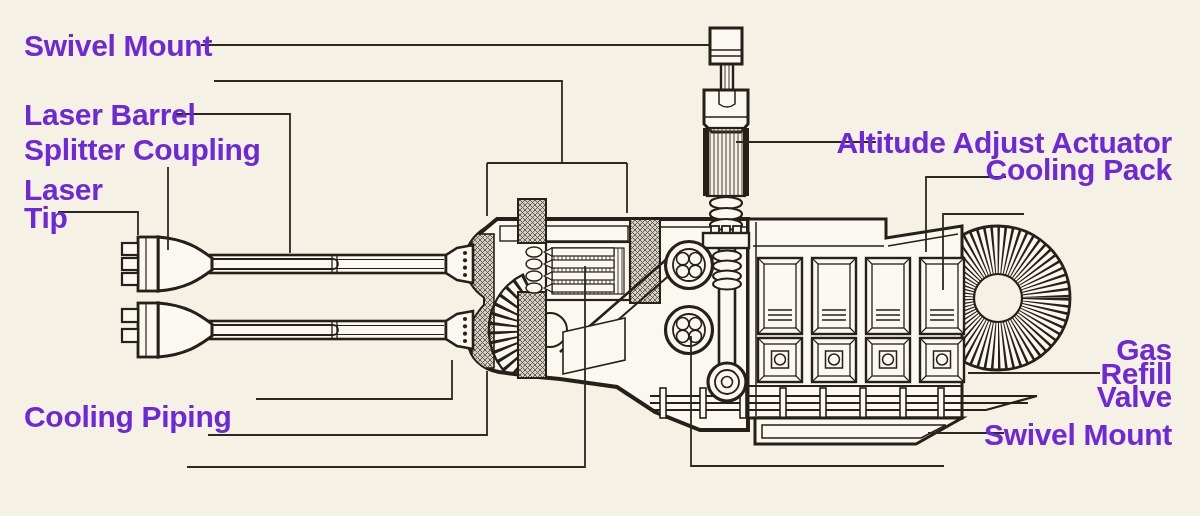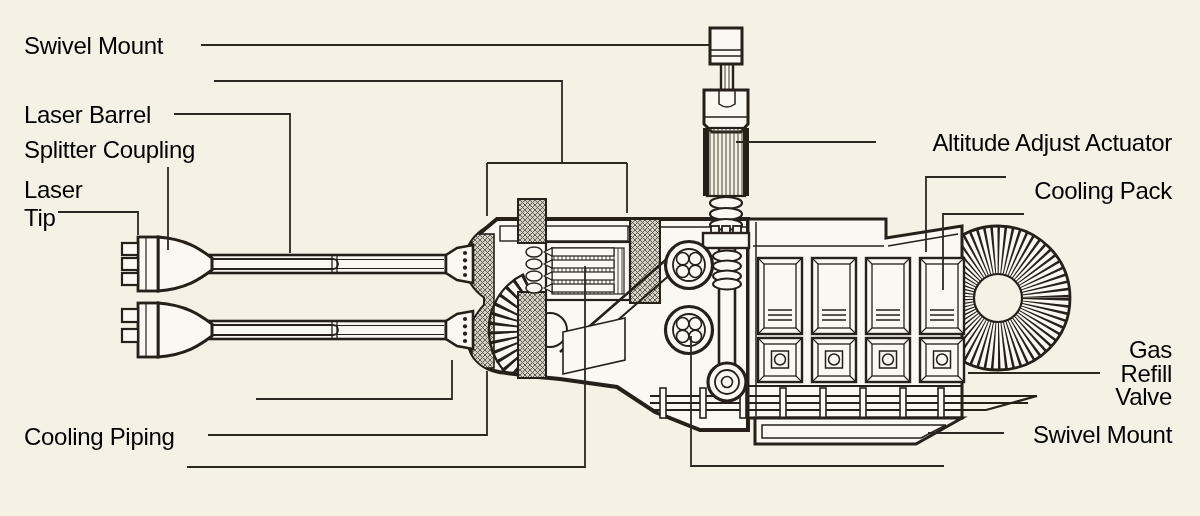--- a/index.html
+++ b/index.html
@@ -4,22 +4,22 @@
 <style>
   html,body{margin:0;padding:0;background:#e8e4d8;}
   .stage{
     position:relative;width:1200px;height:516px;overflow:hidden;
     background:#f5f1e5;
     font-family:"Liberation Sans", sans-serif;
   }
   svg{position:absolute;left:0;top:0;}
   .lbl{
     position:absolute;
-    font-weight:normal;font-size:24px;line-height:26px;
-    letter-spacing:-0.3px;color:#000000;white-space:pre-line;
+    font-weight:bold;font-size:30px;line-height:26px;
+    letter-spacing:-0.3px;color:#6d28d9;white-space:pre-line;
   }
   .lbl.right{text-align:right;}
   .lbl.tight{line-height:23.5px;}
 </style>
 </head>
 <body>
 
 <div class="stage">
 
 <svg viewBox="0 0 1200 516" width="1200" height="516">
@@ -264,20 +264,20 @@
     <path d="M968,373 H1100"></path>
     <path d="M928,433 H1004"></path>
     <path d="M691,336 V466 H944"></path>
   </g>
 </svg>
 
 <div class="lbl" style="left:24px;top:33px">Swivel Mount</div>
 <div class="lbl" style="left:24px;top:137px">Splitter Coupling</div>
 <div class="lbl" style="left:24px;top:102px">Laser Barrel</div>
 <div class="lbl" style="left:24px;top:176px;width:90px;line-height:28px">Laser Tip</div>
-<div class="lbl" style="left:24px;top:424px">Cooling Piping</div>
+<div class="lbl" style="left:24px;top:404px">Cooling Piping</div>
 
 <div class="lbl right" style="right:28px;top:130px">Altitude Adjust Actuator</div>
-<div class="lbl right" style="right:28px;top:178px">Cooling Pack</div>
+<div class="lbl right" style="right:28px;top:157px">Cooling Pack</div>
 <div class="lbl right tight" style="right:28px;top:338px;width:80px">Gas Refill Valve</div>
 <div class="lbl right" style="right:28px;top:422px">Swivel Mount</div>
 
 </div>
 
 </body></html>

